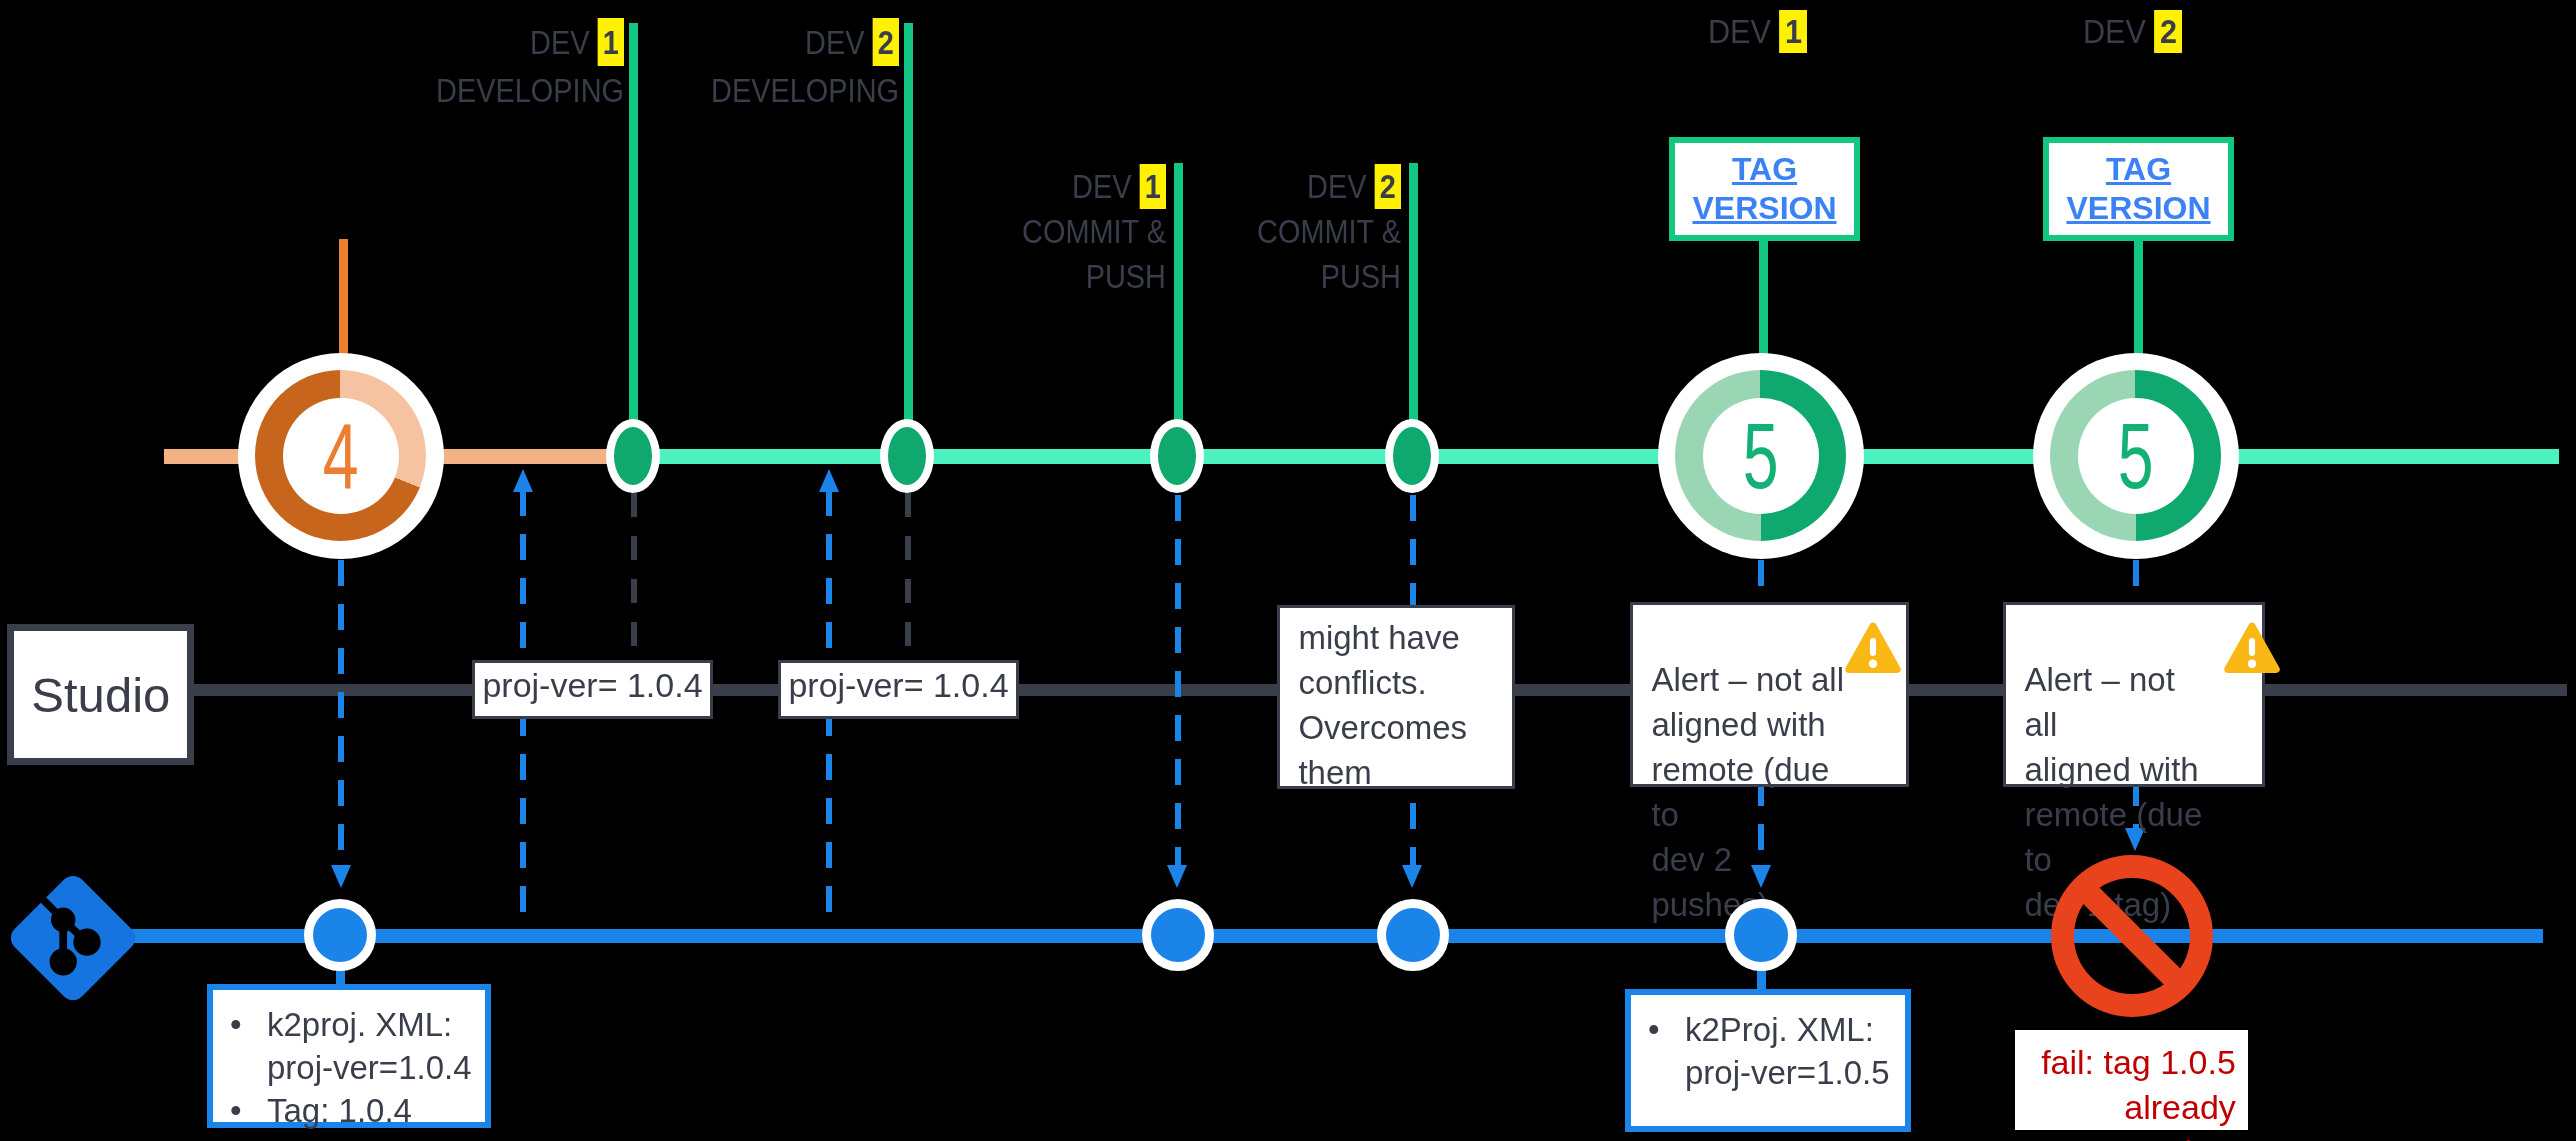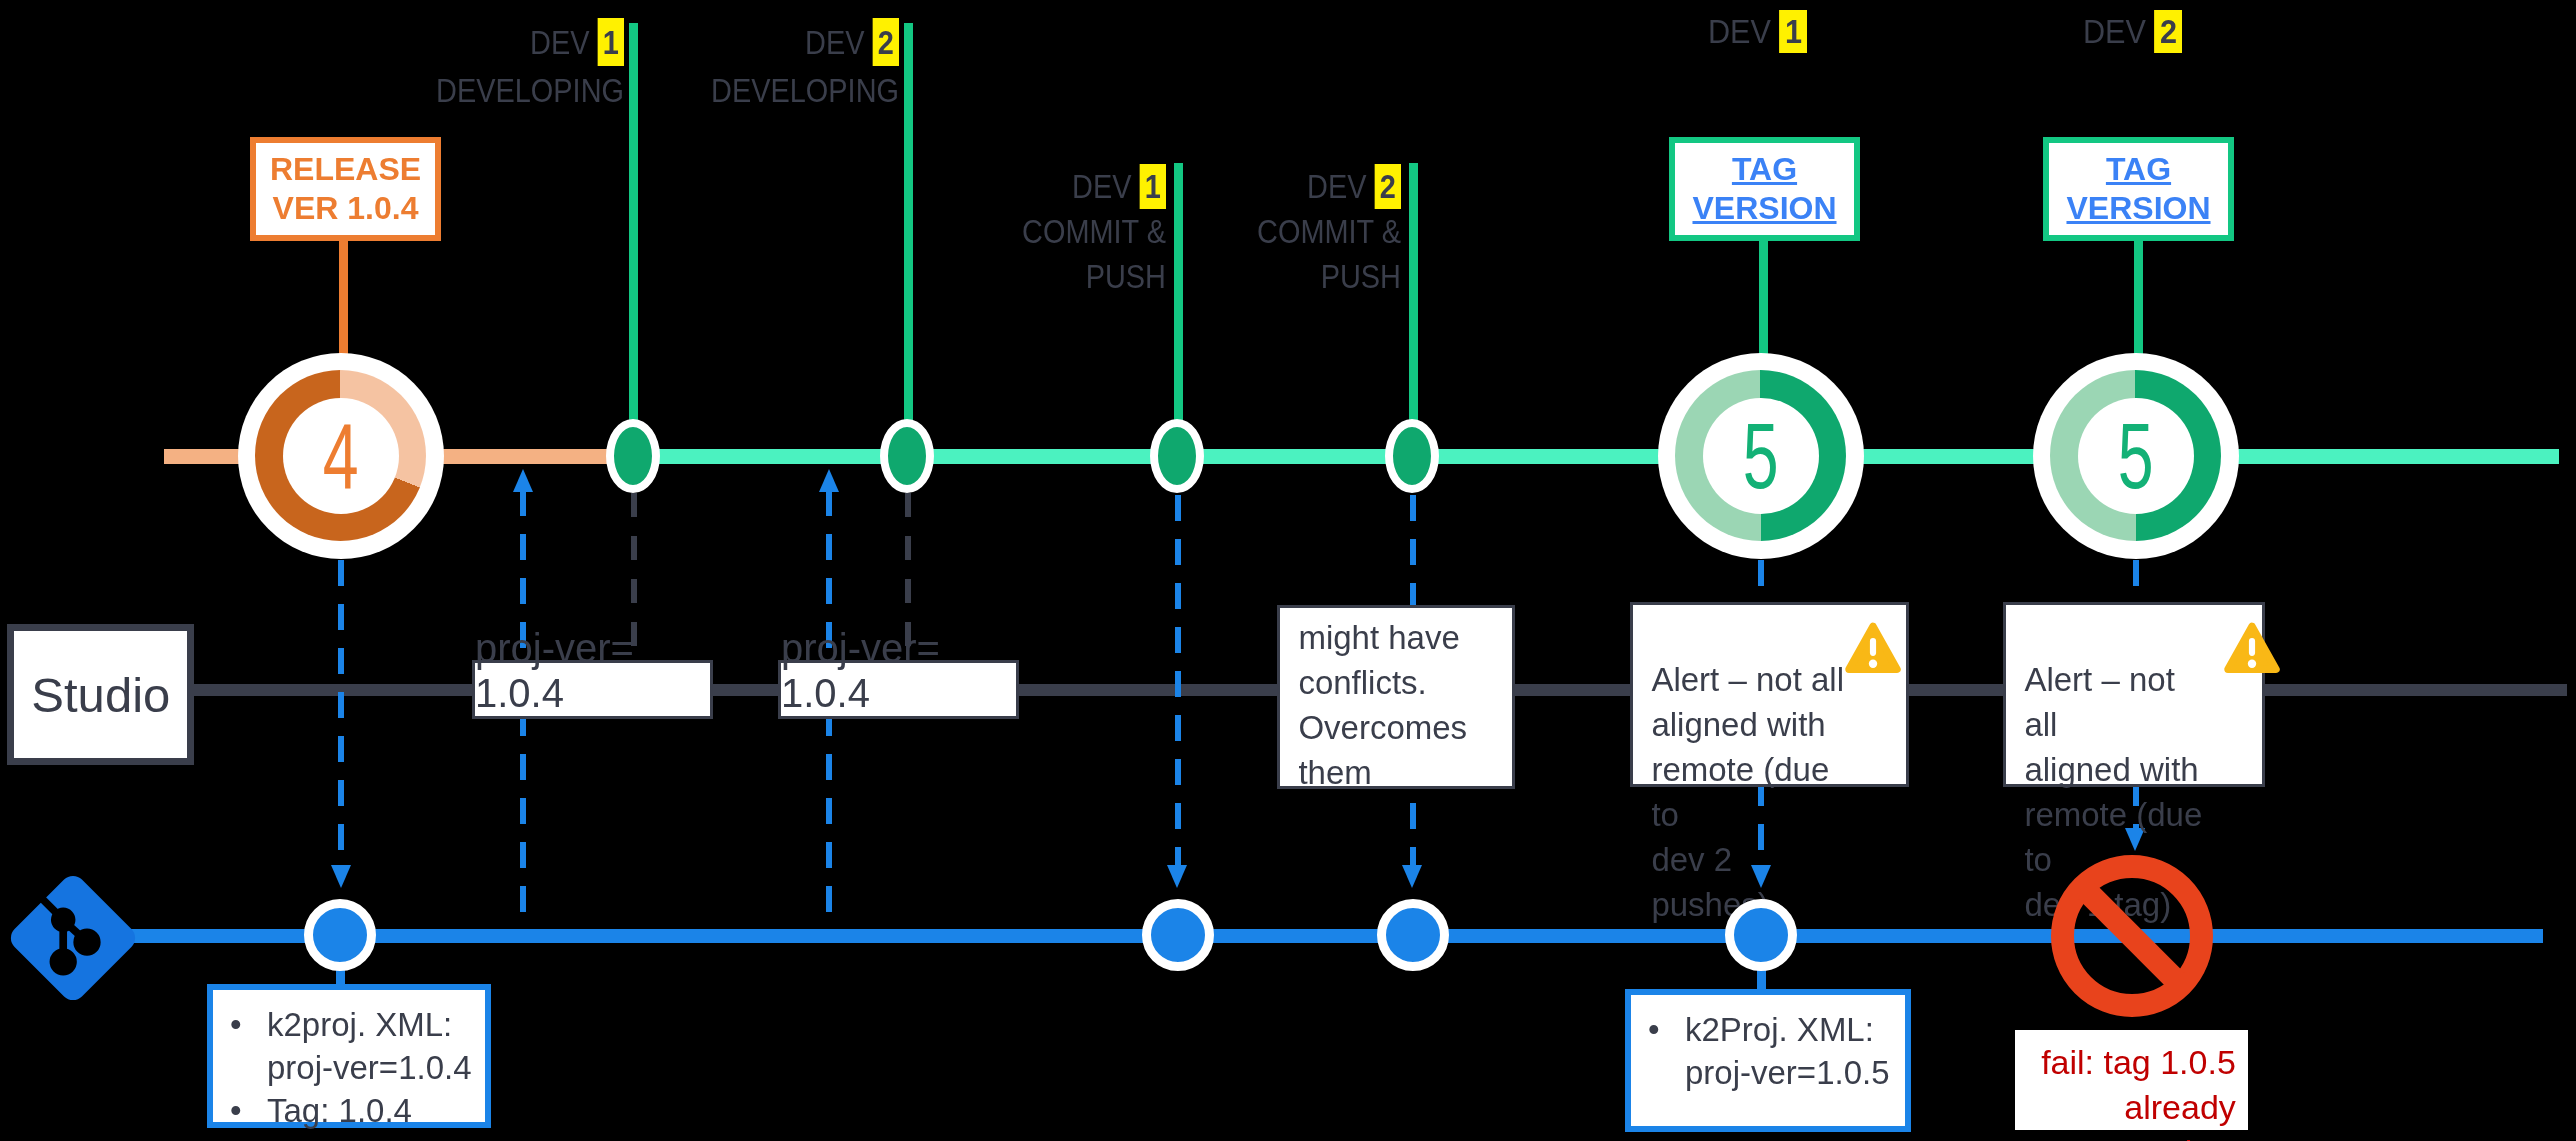--- a/index.html
+++ b/index.html
@@ -34,21 +34,21 @@
   .mark{display:inline-block;background:#FFF100;font-weight:700;padding:0 6.1px;}
   .signbox{position:absolute;z-index:3;background:#fff;display:flex;flex-direction:column;
       align-items:center;justify-content:center;font-weight:700;font-size:32px;line-height:39px;
       text-align:center;box-sizing:border-box;}
   .release{border:6.1px solid #ED7D31;color:#ED7D31;}
   .tagbox{border:6.1px solid #13C783;color:#3b82f6;text-decoration:underline;}
   .studiobox{position:absolute;z-index:3;background:#fff;border:7.3px solid #3A3E4B;color:#3A3E4B;
       font-size:49px;display:flex;align-items:center;justify-content:center;box-sizing:border-box;}
   .note{position:absolute;z-index:3;background:#fff;border:3.7px solid #3A3E4B;color:#3A3E4B;
       font-size:33px;line-height:45px;white-space:pre-line;box-sizing:border-box;}
-  .projver{border-width:3.1px;font-size:40px;display:flex;align-items:flex-end;justify-content:center;}
+  .projver{border-width:3.1px;font-size:34px;display:flex;align-items:flex-start;justify-content:center;}
   .textnote{padding:7.3px 0 0 18.4px;text-align:left;}
   .gitnote{position:absolute;z-index:3;background:#fff;border:6.1px solid #1B84E8;color:#3A3E4B;
       font-size:33px;line-height:43px;box-sizing:border-box;}
   .gitnote ul{margin:13px 0 0 0;padding:0;list-style:none;}
   .gitnote li{position:relative;padding-left:54px;white-space:pre-line;}
   .gitnote li::before{content:"\2022";position:absolute;left:17px;}
   .failnote{position:absolute;z-index:3;background:#fff;color:#C00000;font-size:34px;
       line-height:45px;padding:9.8px 12.2px 0 18.4px;white-space:pre-line;box-sizing:border-box;}
   .warn{position:absolute;z-index:4;}
   .noicon{position:absolute;z-index:4;width:162px;height:162px;border:23px solid #E8431C;
@@ -120,24 +120,20 @@
   </div>
   <div class="devtop" style="left:1708px;top:9.8px;">
     <span>DEV</span>
     <span class="mark">1</span>
   </div>
   <div class="devtop" style="left:2083px;top:9.8px;">
     <span>DEV</span>
     <span class="mark">2</span>
   </div>
 
-  <div class="signbox release" style="left:250px;top:137px;width:191px;height:104px;">
-    <span>RELEASE</span>
-    <span>VER 1.0.4</span>
-  </div>
   <div class="signbox tagbox" style="left:1669px;top:137px;width:191px;height:104px;">
     <span>TAG</span>
     <span>VERSION</span>
   </div>
   <div class="signbox tagbox" style="left:2043px;top:137px;width:191px;height:104px;">
     <span>TAG</span>
     <span>VERSION</span>
   </div>
 
   <div class="studiobox" style="left:7.3px;top:624px;width:187px;height:141px;">

